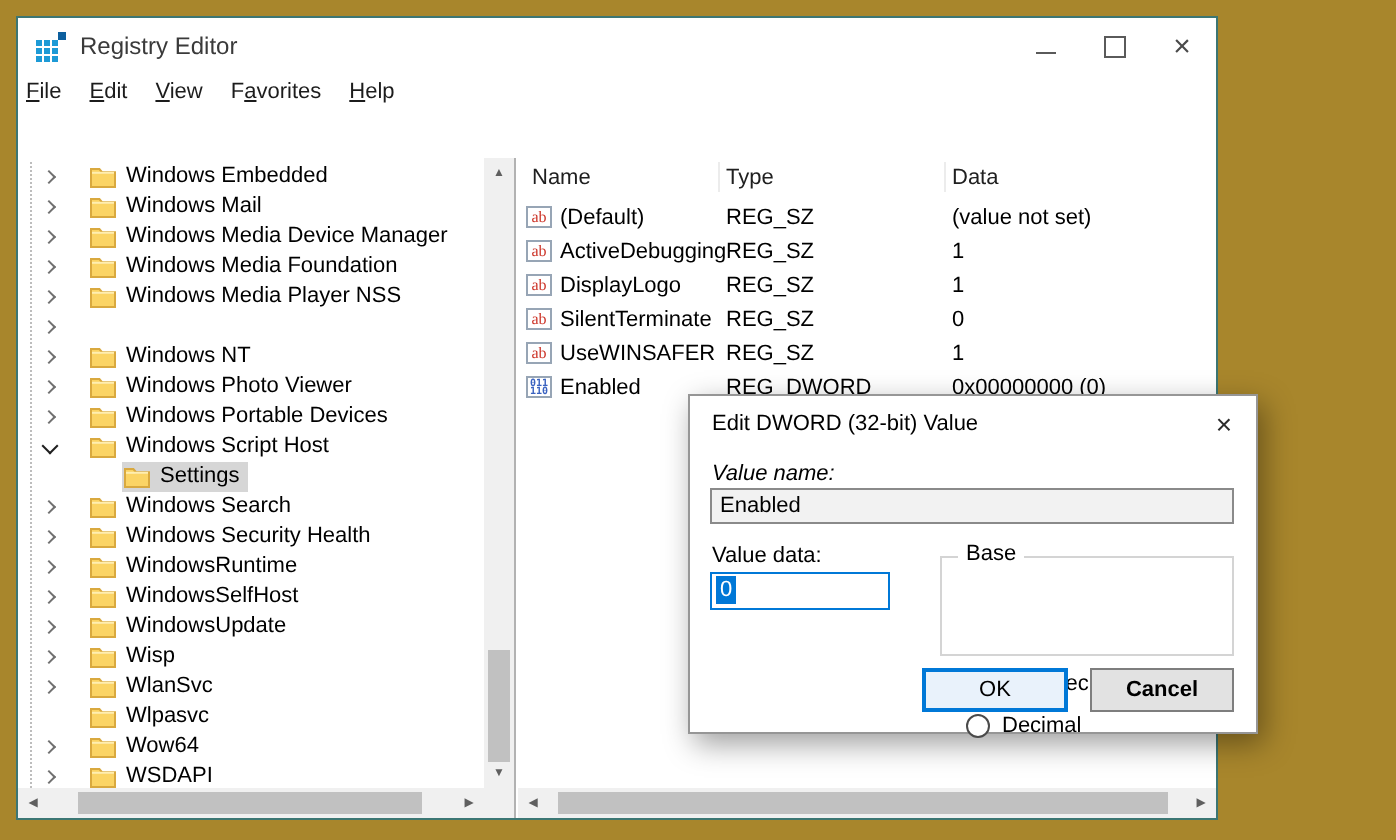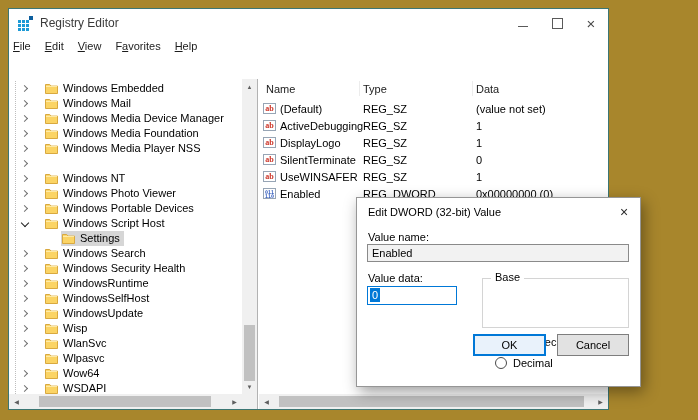--- a/index.html
+++ b/index.html
@@ -63,52 +63,52 @@
   
   .valpane{position:absolute;left:250px;top:0;right:0;height:100%;}
   .val-header{height:19px;display:flex;font-size:11px;color:#202020;align-items:center;position:relative;}
   .val-header .h-name{margin-left:7px;width:97px;}
   .val-header .h-type{width:113px;}
   .val-header .sep{position:absolute;top:2px;height:15px;border-left:1px solid #ececec;}
   .val-rows{position:absolute;left:0;top:21px;right:0;bottom:15px;overflow:hidden;}
   .val-row{height:17px;display:flex;align-items:center;font-size:11px;color:#000;white-space:nowrap;}
   .vicon{width:13px;height:11px;margin:0 4px 0 4px;border:1px solid #97a5b5;box-sizing:border-box;background:#fff;
          display:flex;align-items:center;justify-content:center;flex:0 0 auto;}
-  .icon-ab{color:#cc3327;font-size:8px;font-weight:bold;line-height:9px;font-family:"Liberation Serif",serif;}
+  .icon-ab{color:#cc3327;font-size:8px;font-weight:normal;line-height:9px;font-family:"Liberation Serif",serif;}
   .icon-dword{flex-direction:column;color:#3a62c0;font-family:"DejaVu Sans Mono",monospace;font-size:5px;line-height:4px;font-weight:bold;}
   .vname{width:83px;overflow:hidden;}
   .vtype{width:113px;}
 
   
-  .dialog{position:absolute;left:356px;top:197px;width:285px;height:190px;background:#fff;
+  .dialog{position:absolute;left:344px;top:197px;width:285px;height:170px;background:#fff;
           border:1px solid #969696;box-sizing:border-box;box-shadow:3px 5px 14px rgba(0,0,0,.38);}
   .dlg-title{height:27px;display:flex;align-items:center;}
   .dlg-title-text{font-size:11px;color:#000;margin-left:11px;}
   .dlg-close{margin-left:auto;width:32px;height:100%;display:flex;align-items:center;justify-content:center;
              color:#2c2c2c;font-size:14px;}
   .dlg-label{position:absolute;font-size:11px;color:#000;}
-  .lbl-name{left:11px;top:33px;}
+  .lbl-name{left:11px;top:33px;font-style:italic;}
   .lbl-data{left:11px;top:74px;}
   .name-box{position:absolute;left:10px;top:46px;width:262px;height:18px;background:#f2f2f2;border:1px solid #8a8a8a;
             box-sizing:border-box;font-size:11px;color:#000;line-height:16px;padding-left:4px;}
   .data-box{position:absolute;left:10px;top:88px;width:90px;height:19px;background:#fff;border:1px solid #0078d7;
             box-sizing:border-box;font-size:11px;line-height:17px;padding-left:2px;}
   .data-box .seltext{background:#0078d7;color:#fff;padding:1px 2px;}
   .groupbox{position:absolute;left:125px;top:80px;width:147px;height:50px;border:1px solid #d4d4d4;box-sizing:border-box;}
   .group-legend{position:absolute;top:-8px;left:8px;background:#fff;padding:0 4px;font-size:11px;color:#000;}
   .radio-row{position:absolute;left:12px;display:flex;align-items:center;margin-top:48px;}
   .radio-hex{top:9px;}
   .radio-dec{top:30px;}
   .radio{width:12px;height:12px;border:1px solid #4a4a4a;border-radius:50%;box-sizing:border-box;background:#fff;
          display:flex;align-items:center;justify-content:center;margin-right:6px;flex:0 0 auto;}
   .radio.checked::after{content:"";width:6px;height:6px;border-radius:50%;background:#1a1a1a;}
   .radio-label{font-size:11px;color:#000;}
   .dlg-btn{position:absolute;top:136px;height:22px;font-size:11px;display:flex;align-items:center;justify-content:center;box-sizing:border-box;}
   .btn-ok{left:116px;width:73px;background:#e9f2fb;border:2px solid #0078d7;color:#000;text-align:right;}
-  .btn-cancel{left:200px;width:72px;background:#e2e2e2;border:1px solid #7e7e7e;color:#000;}
+  .btn-cancel{left:200px;width:72px;background:#e2e2e2;border:1px solid #7e7e7e;color:#000;font-weight:bold;}
 </style>
 </head>
 <body>
 
 <div class="stage">
   <div class="window">
 
     <div class="titlebar">
       <span class="app-icon">
           <span class="cube c1"></span>

